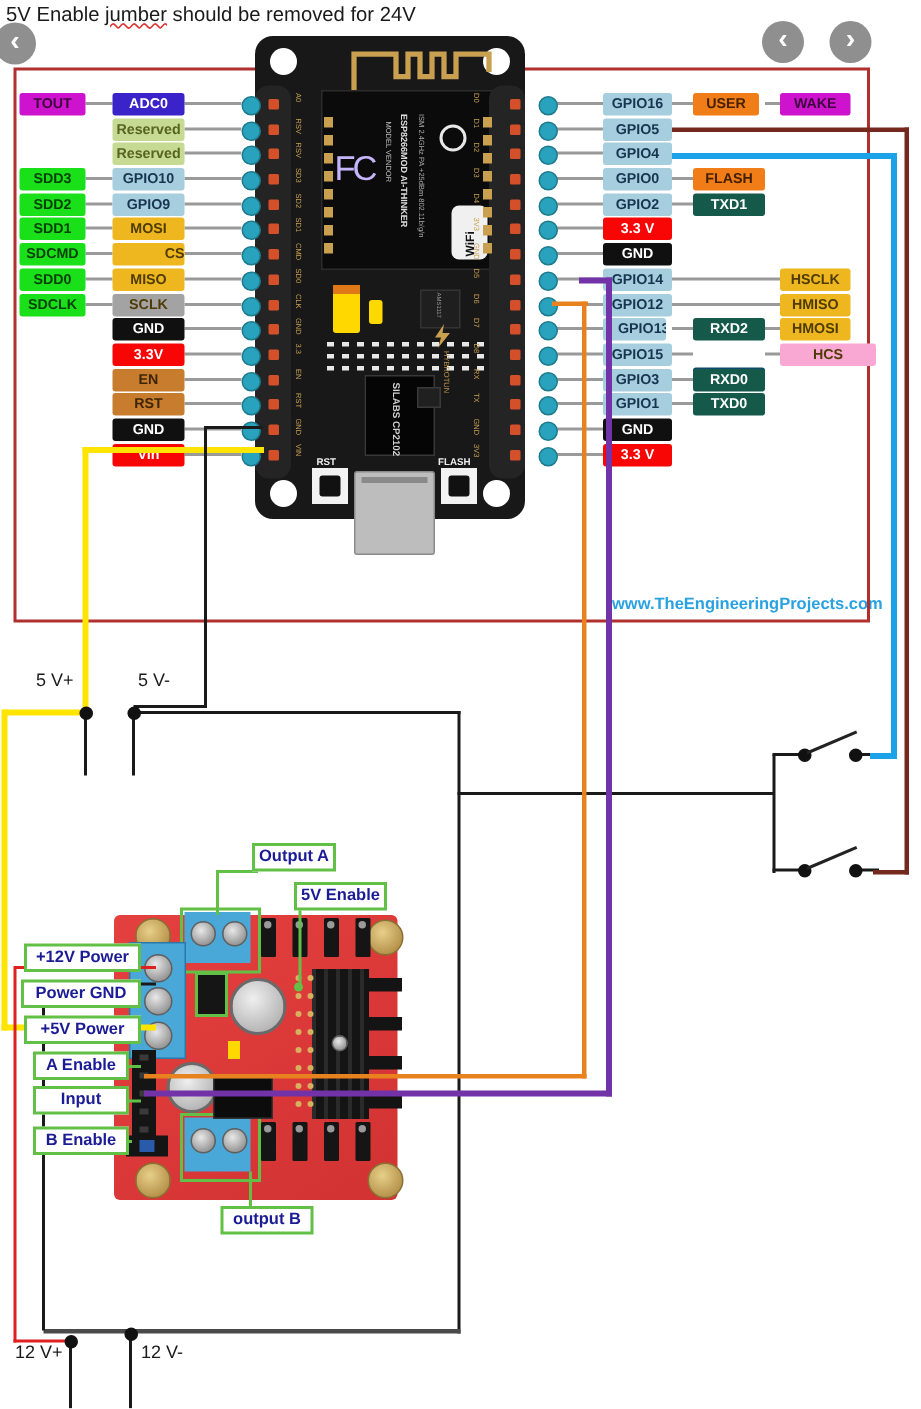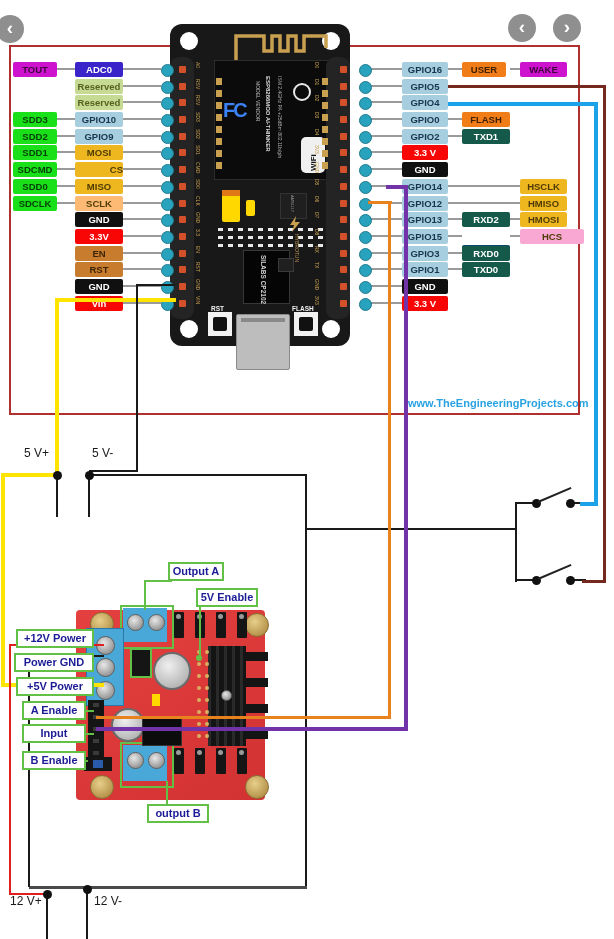--- a/index.html
+++ b/index.html
@@ -27,40 +27,41 @@
   .screw{position:absolute;border-radius:50%;background:radial-gradient(circle at 40% 35%,#e8e8e8,#9a9a9a 70%);border:1px solid #5f5f5f;}
   .goldscrew{position:absolute;border-radius:50%;background:radial-gradient(circle at 40% 35%,#e7cf8a,#b5924a 75%);border:1px solid #8a6f33;}
   .trans{position:absolute;width:10px;height:26px;background:#151515;border-radius:1px;}
   .trans:before{content:"";position:absolute;left:2px;top:2px;width:5px;height:5px;border-radius:50%;background:#9a9a9a;}
 </style>
 </head>
 <body>
 
 <div class="stage">
 
+  <div class="title"><span>5V Enable </span><span class="typo">jumber</span><span> should be removed for 24V</span></div>
 
   <div class="navbtn" style="left:-4px;top:15px;z-index:46;"><span>‹</span></div>
   <div class="navbtn" style="left:508px;top:14px;z-index:46;"><span>‹</span></div>
   <div class="navbtn" style="left:553px;top:14px;z-index:46;"><span>›</span></div>
 
   <div class="abs" style="left:9px;top:45px;width:567px;height:366px;border:2px solid #b03030;z-index:2;"></div>
 
   <div class="abs" style="left:170px;top:24px;width:180px;height:322px;background:#181818;border-radius:12px;z-index:3;">
 
     <div class="abs" style="left:10px;top:8px;width:18px;height:18px;border-radius:50%;background:#fff;"></div>
     <div class="abs" style="left:152px;top:8px;width:18px;height:18px;border-radius:50%;background:#fff;"></div>
     <div class="abs" style="left:10px;top:296px;width:18px;height:18px;border-radius:50%;background:#fff;"></div>
     <div class="abs" style="left:152px;top:296px;width:18px;height:18px;border-radius:50%;background:#fff;"></div>
 
     <svg class="abs" style="left:62px;top:2px;" width="100" height="36">
       <path d="M4,34 L4,10 L32,10 L32,25 L40,25 L40,10 L48,10 L48,25 L56,25 L56,10 L64,10 L64,25 L72,25 L72,10 L94,10 L94,22" stroke="#c8a050" stroke-width="3.5" fill="none"></path>
     </svg>
 
     <div class="abs" style="left:44px;top:36px;width:132px;height:118px;background:#0b0b0b;border:1px solid #2c2c2c;">
-      <div class="abs" style="left:8px;top:38px;font-size:20px;font-weight:700;color:#3b82f6;letter-spacing:-2px;">FC</div>
+      <div class="abs" style="left:8px;top:38px;font-size:23px;font-weight:400;color:#c4b5fd;letter-spacing:-2px;">FC</div>
       <div class="vtext" style="left:40px;top:20px;height:90px;font-size:5px;color:#bbb;">MODEL VENDOR</div>
       <div class="vtext" style="left:50px;top:15px;height:100px;font-size:6px;font-weight:700;color:#ddd;">ESP8266MOD AI-THINKER</div>
       <div class="vtext" style="left:62px;top:15px;height:100px;font-size:5px;color:#aaa;">ISM 2.4GHz PA +25dBm 802.11b/g/n</div>
       <div class="abs" style="left:78px;top:22px;width:14px;height:14px;border:2px solid #e8e8e8;border-radius:50%;"></div>
       <div class="abs" style="left:86px;top:76px;width:24px;height:36px;background:#f0f0f0;border-radius:5px;">
         <div class="vtext" style="left:8px;top:4px;height:30px;font-size:8px;font-weight:800;color:#111;transform:rotate(180deg);">WiFi</div>
       </div>
       <div class="abs" style="left:118px;top:20px;width:9px;height:8px;background:#e8e8e8;"></div>
     </div>
 
@@ -191,21 +192,21 @@
     <div class="pinbox" style="left:75px;top:161.5px;width:48px;background:#eeb71f;color:#4f3b05;z-index:6;text-align:right;">CS</div>
     <div class="gline" style="left:123px;top:168.25px;width:38px;z-index:4;"></div>
     <div class="tealdot" style="left:160.5px;top:163.5px;background:#29a3bd;border:1px solid #1d7a8c;z-index:6;"></div>
     <div class="pinbox" style="left:13px;top:178.5px;width:44px;background:#1ae01a;color:#063f06;z-index:6;">SDD0</div>
     <div class="gline" style="left:57px;top:185.25px;width:18px;z-index:4;"></div>
     <div class="pinbox" style="left:75px;top:178.5px;width:48px;background:#eeb71f;color:#4f3b05;z-index:6;">MISO</div>
     <div class="gline" style="left:123px;top:185.25px;width:38px;z-index:4;"></div>
     <div class="tealdot" style="left:160.5px;top:180.5px;background:#29a3bd;border:1px solid #1d7a8c;z-index:6;"></div>
     <div class="pinbox" style="left:13px;top:195.5px;width:44px;background:#1ae01a;color:#063f06;z-index:6;">SDCLK</div>
     <div class="gline" style="left:57px;top:202.25px;width:18px;z-index:4;"></div>
-    <div class="pinbox" style="left:75px;top:195.5px;width:48px;background:#fdba74;color:#4f3b05;z-index:6;">SCLK</div>
+    <div class="pinbox" style="left:75px;top:195.5px;width:48px;background:#a3a3a3;color:#4f3b05;z-index:6;">SCLK</div>
     <div class="gline" style="left:123px;top:202.25px;width:38px;z-index:4;"></div>
     <div class="tealdot" style="left:160.5px;top:197.5px;background:#29a3bd;border:1px solid #1d7a8c;z-index:6;"></div>
     <div class="pinbox" style="left:75px;top:211.5px;width:48px;background:#101010;color:#fff;z-index:6;">GND</div>
     <div class="gline" style="left:123px;top:218.25px;width:38px;z-index:4;"></div>
     <div class="tealdot" style="left:160.5px;top:213.5px;background:#29a3bd;border:1px solid #1d7a8c;z-index:6;"></div>
     <div class="pinbox" style="left:75px;top:228.5px;width:48px;background:#f80505;color:#fff;z-index:6;">3.3V</div>
     <div class="gline" style="left:123px;top:235.25px;width:38px;z-index:4;"></div>
     <div class="tealdot" style="left:160.5px;top:230.5px;background:#29a3bd;border:1px solid #1d7a8c;z-index:6;"></div>
     <div class="pinbox" style="left:75px;top:245.5px;width:48px;background:#c87d2e;color:#3d2404;z-index:6;">EN</div>
     <div class="gline" style="left:123px;top:252.25px;width:38px;z-index:4;"></div>
@@ -253,21 +254,21 @@
     <div class="pinbox" style="left:402px;top:178.5px;width:46px;background:#a6cede;color:#17354e;z-index:6;">GPIO14</div>
     <div class="gline" style="left:448px;top:185.25px;width:72px;z-index:4;"></div>
     <div class="pinbox" style="left:520px;top:178.5px;width:47px;background:#eeb71f;color:#4f3b05;z-index:6;">HSCLK</div>
     <div class="tealdot" style="left:358.5px;top:197.5px;background:#29a3bd;border:1px solid #1d7a8c;z-index:6;"></div>
     <div class="gline" style="left:369px;top:202.25px;width:33px;z-index:4;"></div>
     <div class="pinbox" style="left:402px;top:195.5px;width:46px;background:#a6cede;color:#17354e;z-index:6;">GPIO12</div>
     <div class="gline" style="left:448px;top:202.25px;width:72px;z-index:4;"></div>
     <div class="pinbox" style="left:520px;top:195.5px;width:47px;background:#eeb71f;color:#4f3b05;z-index:6;">HMISO</div>
     <div class="tealdot" style="left:358.5px;top:213.5px;background:#29a3bd;border:1px solid #1d7a8c;z-index:6;"></div>
     <div class="gline" style="left:369px;top:218.25px;width:33px;z-index:4;"></div>
-    <div class="pinbox" style="left:402px;top:211.5px;width:46px;background:#a6cede;color:#17354e;z-index:6;">GPIO13</div>
+    <div class="pinbox" style="left:402px;top:211.5px;width:32px;background:#a6cede;color:#17354e;z-index:6;padding-left:10px;">GPIO13</div>
     <div class="gline" style="left:448px;top:218.25px;width:14px;z-index:4;"></div>
     <div class="pinbox" style="left:462px;top:211.5px;width:48px;background:#15594a;color:#fff;z-index:6;">RXD2</div>
     <div class="gline" style="left:510px;top:218.25px;width:10px;z-index:4;"></div>
     <div class="pinbox" style="left:520px;top:211.5px;width:47px;background:#eeb71f;color:#4f3b05;z-index:6;">HMOSI</div>
     <div class="tealdot" style="left:358.5px;top:230.5px;background:#29a3bd;border:1px solid #1d7a8c;z-index:6;"></div>
     <div class="gline" style="left:369px;top:235.25px;width:33px;z-index:4;"></div>
     <div class="pinbox" style="left:402px;top:228.5px;width:46px;background:#a6cede;color:#17354e;z-index:6;">GPIO15</div>
     <div class="gline" style="left:448px;top:235.25px;width:14px;z-index:4;"></div>
     <div class="pinbox" style="left:462px;top:245px;width:48px;background:#0c4a6e;color:#fff;z-index:6;font-family:Liberation Mono, monospace;">TXD2</div>
     <div class="gline" style="left:510px;top:235.25px;width:10px;z-index:4;"></div>

